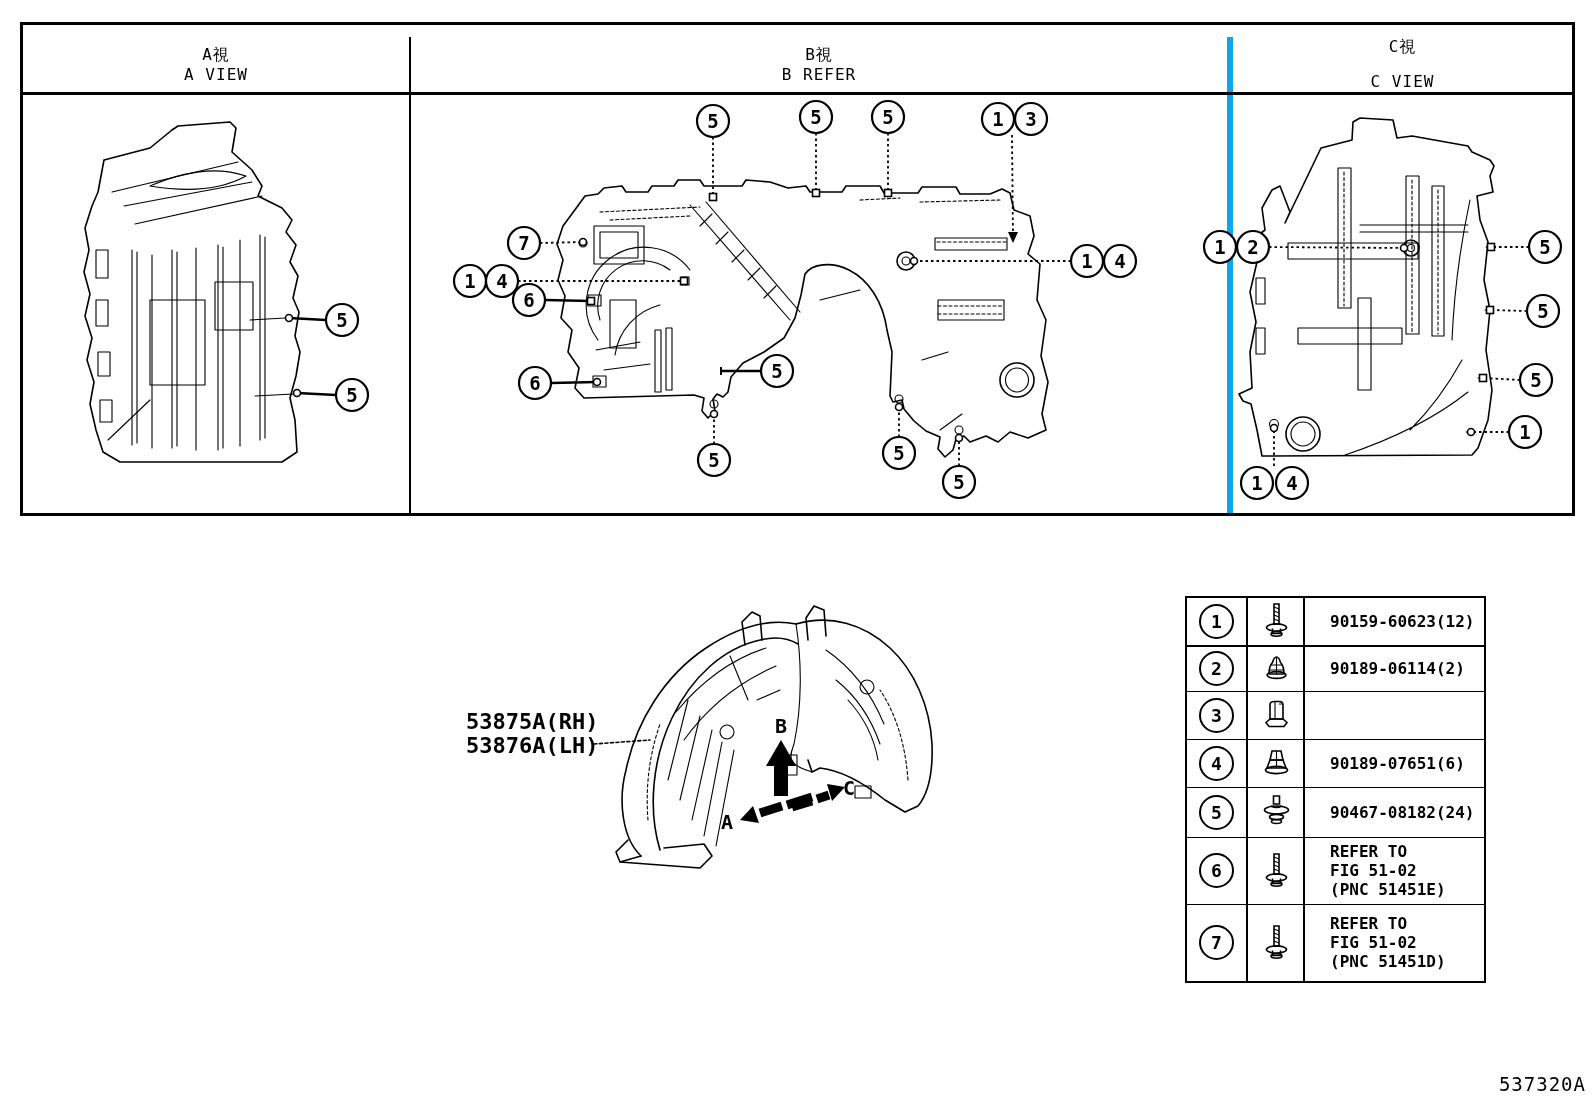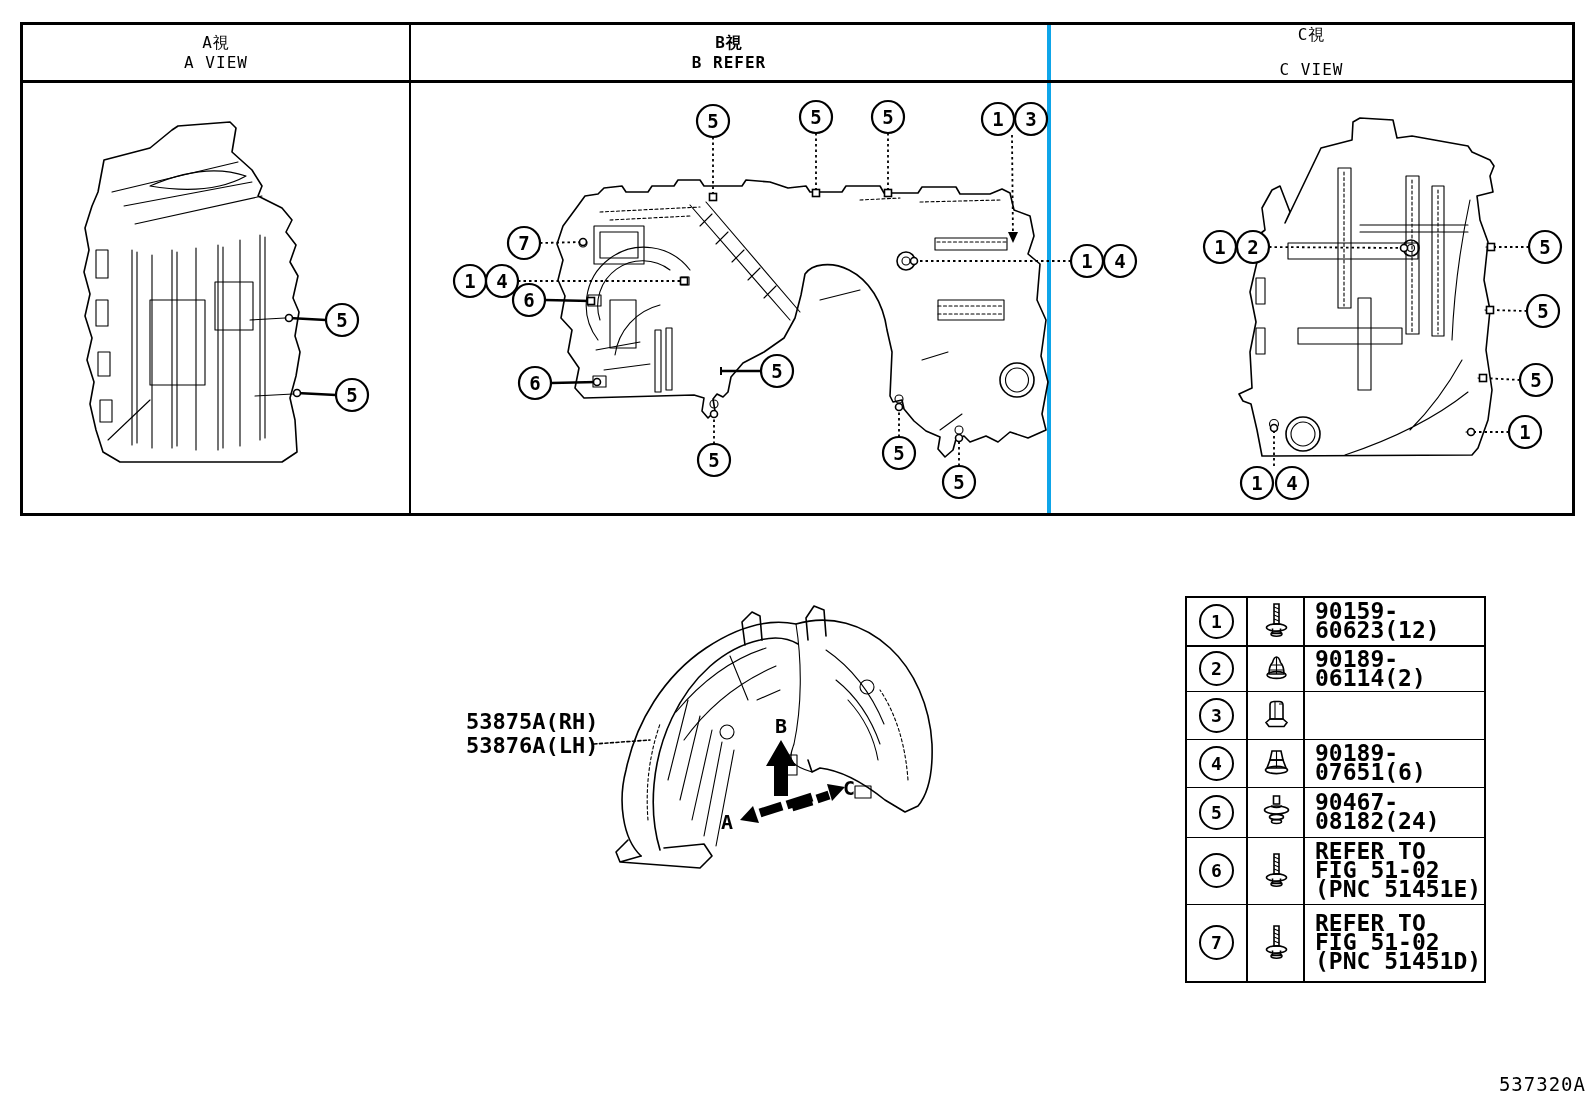--- a/index.html
+++ b/index.html
@@ -1,42 +1,42 @@
 <!DOCTYPE html>
 <html><head>
 <meta charset="utf-8">
 <style>
   html,body{margin:0;padding:0;background:#fff;}
   .page{position:relative;width:1592px;height:1099px;background:#ffffff;overflow:hidden;
         font-family:"DejaVu Sans Mono","Liberation Mono",monospace;color:#000;}
   
   .views-table{position:absolute;left:20px;top:22px;width:1555px;height:494px;
                border:3px solid #000;box-sizing:border-box;display:flex;flex-direction:column;}
-  .views-header{display:flex;height:58px;border-bottom:3px solid #000;box-sizing:border-box;}
+  .views-header{display:flex;height:58px;border-bottom:3px solid #000;box-sizing:border-box;margin-top:12px;}
   .views-body{flex:1;display:flex;}
   .vcell{box-sizing:border-box;display:flex;flex-direction:column;align-items:center;justify-content:center;}
   .vcell.a{width:388px;border-right:2px solid #000;}
-  .vcell.b{width:640px;border-right:4px solid #0ea5e9;font-weight:bold;}
+  .vcell.b{width:822px;border-right:6px solid #0ea5e9;}
   .vcell.c{flex:1;justify-content:space-between;}
   .vtitle{font-size:16px;line-height:20px;letter-spacing:1px;text-align:center;}
   
   svg.art{position:absolute;left:0;top:0;pointer-events:none;}
   .ln{stroke:#000;fill:none;stroke-width:1.6;stroke-linejoin:round;stroke-linecap:round;}
   .ln2{stroke:#000;fill:none;stroke-width:1.1;stroke-linejoin:round;stroke-linecap:round;}
   .dash{stroke-dasharray:3 2.5;}
   .svgtext{font-family:"DejaVu Sans Mono","Liberation Mono",monospace;font-weight:bold;fill:#000;}
   
   .parts-table{position:absolute;left:1185px;top:596px;width:301px;height:387px;
                border:2.5px solid #000;box-sizing:border-box;display:flex;flex-direction:column;background:#fff;}
   .prow{display:flex;box-sizing:border-box;align-items:stretch;}
   .pcell{box-sizing:border-box;display:flex;align-items:center;justify-content:center;}
   .pcell.num{width:61px;border-right:2px solid #000;}
   .pcell.icon{width:57px;border-right:2px solid #000;}
-  .pcell.part{flex:1;justify-content:flex-start;padding-left:10px;
-              font-size:23px;font-weight:bold;line-height:19px;white-space:pre-line;}
+  .pcell.part{flex:1;justify-content:flex-start;padding-left:25px;
+              font-size:16px;font-weight:bold;line-height:19px;white-space:pre-line;}
   .cnum{width:31px;height:31px;border:2px solid #000;border-radius:50%;display:flex;
         align-items:center;justify-content:center;font-size:18px;font-weight:bold;background:#fff;}
   .page-code{position:absolute;right:6px;bottom:4px;font-size:19px;letter-spacing:1px;margin-left:36px;}
 </style>
 </head>
 <body>
 
 <div class="page">
 
   <div class="views-table">

